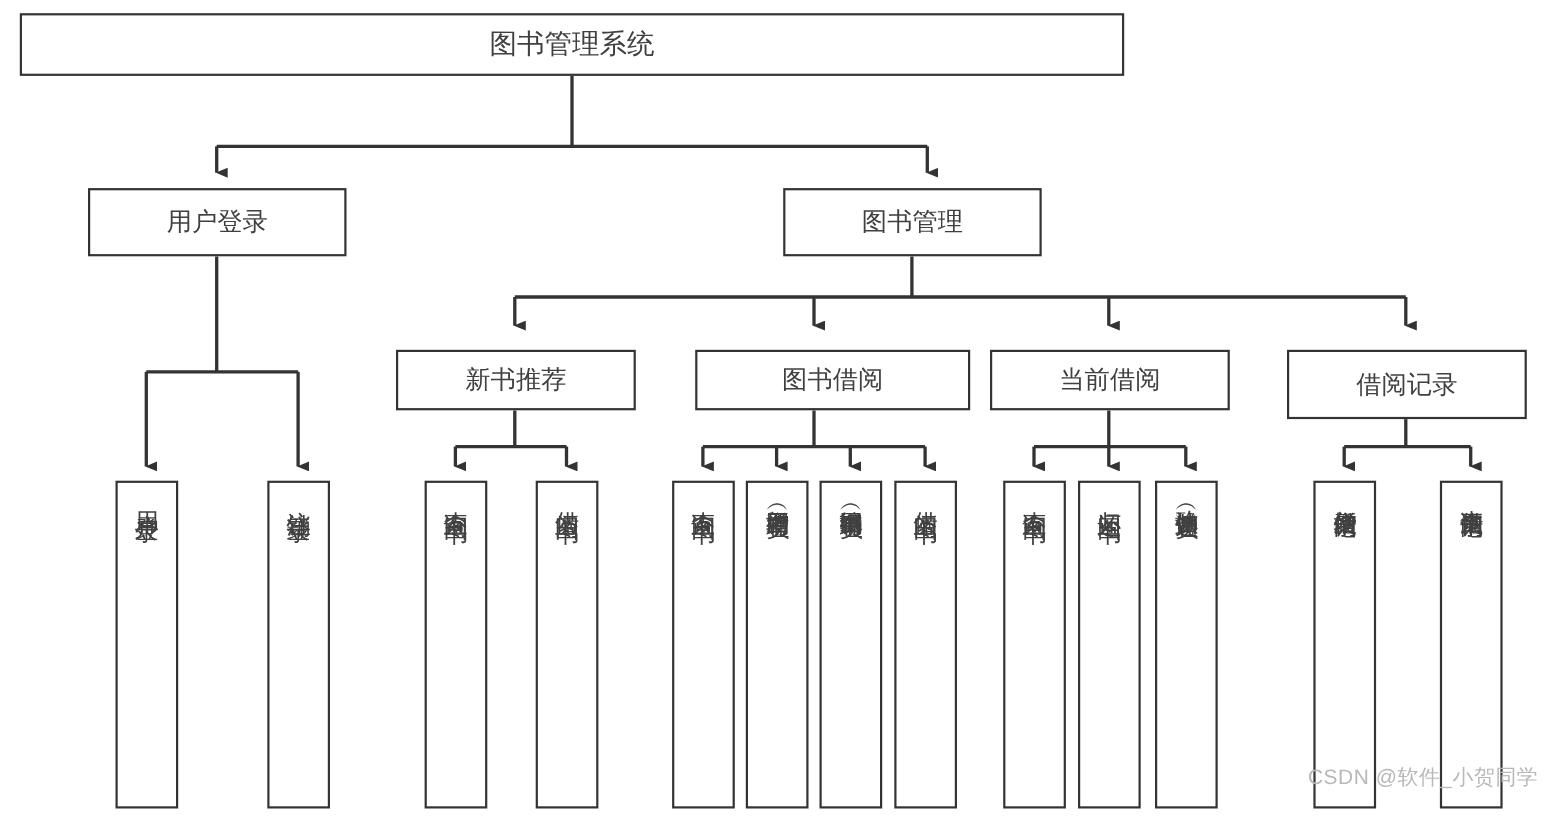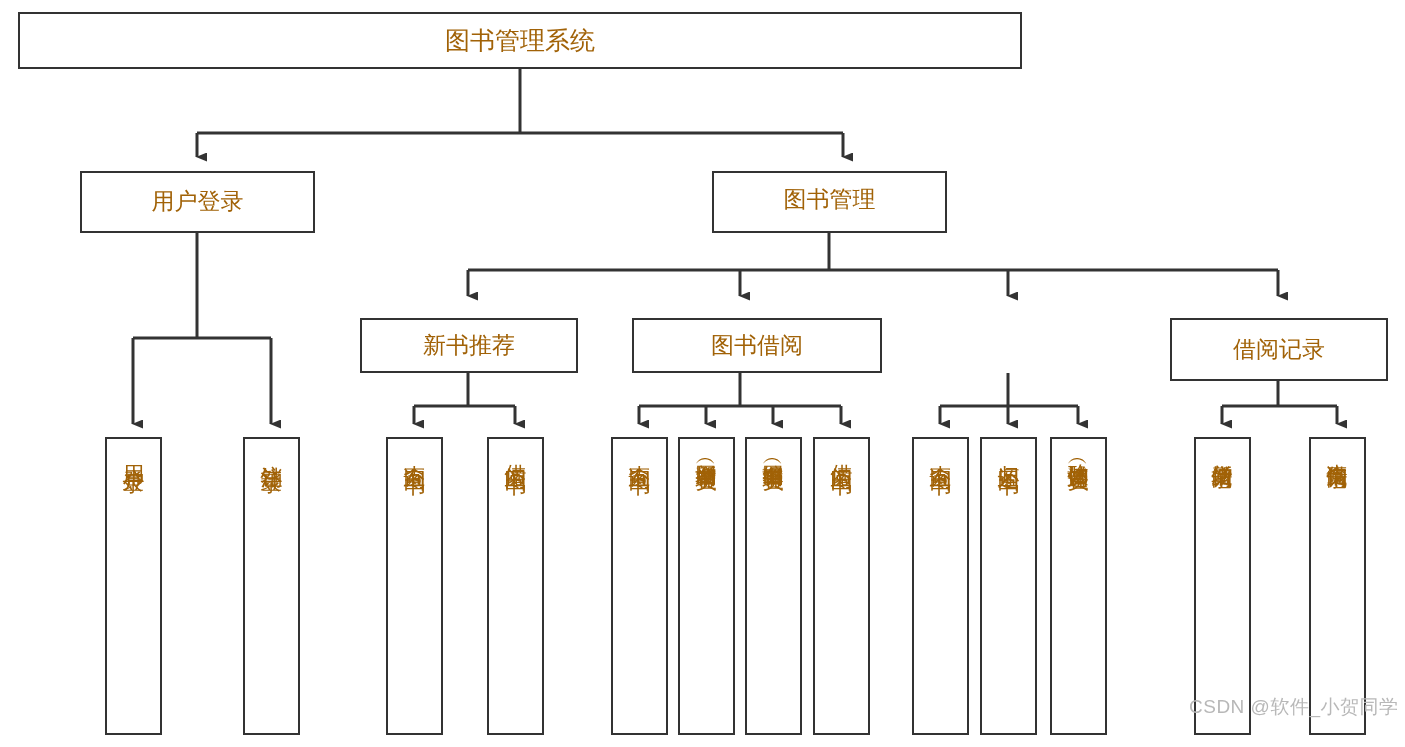--- a/index.html
+++ b/index.html
@@ -33,21 +33,21 @@
     position: absolute;
     background: #ffffff;
     border: 2px solid #333333;
     box-sizing: border-box;
     display: flex;
     align-items: center;
     justify-content: center;
     overflow: hidden;
   }
   .node-label {
-    color: #a16207;
+    color: #404040;
     line-height: 1.18;
     text-align: center;
     white-space: pre;
   }
   .level-root .node-label {
     font-size: 25px;
   }
   .level-two .node-label {
     font-size: 23px;
   }
@@ -135,30 +135,33 @@
     </g>
   </svg>
 
   <div class="node-box level-root" style="left:18px; top:12px; width:1004px; height:57px;">
     <span class="node-label">图书管理系统</span>
   </div>
 
   <div class="node-box level-two" style="left:80px; top:171px; width:235px; height:62px;">
     <span class="node-label">用户登录</span>
   </div>
-  <div class="node-box level-two" style="left:712px; top:171px; width:235px; height:62px;font-family:Liberation Mono, monospace;">
+  <div class="node-box level-two" style="left:712px; top:171px; width:235px; height:62px;">
     <span class="node-label">图书管理</span>
   </div>
 
   <div class="node-box level-three" style="left:360px; top:318px; width:218px; height:55px;">
     <span class="node-label">新书推荐</span>
   </div>
   <div class="node-box level-three" style="left:632px; top:318px; width:250px; height:55px;">
     <span class="node-label">图书借阅</span>
   </div>
+  <div class="node-box level-three" style="left:900px; top:318px; width:218px; height:55px;">
+    <span class="node-label">当前借阅</span>
+  </div>
   <div class="node-box level-three" style="left:1170px; top:318px; width:218px; height:63px;">
     <span class="node-label">借阅记录</span>
   </div>
 
   <div class="node-box leaf-box" style="left:105px; top:437px; width:57px; height:298px;">
     <span class="node-label">用户登录</span>
   </div>
   <div class="node-box leaf-box" style="left:243px; top:437px; width:57px; height:298px;">
     <span class="node-label">注销登录</span>
   </div>

